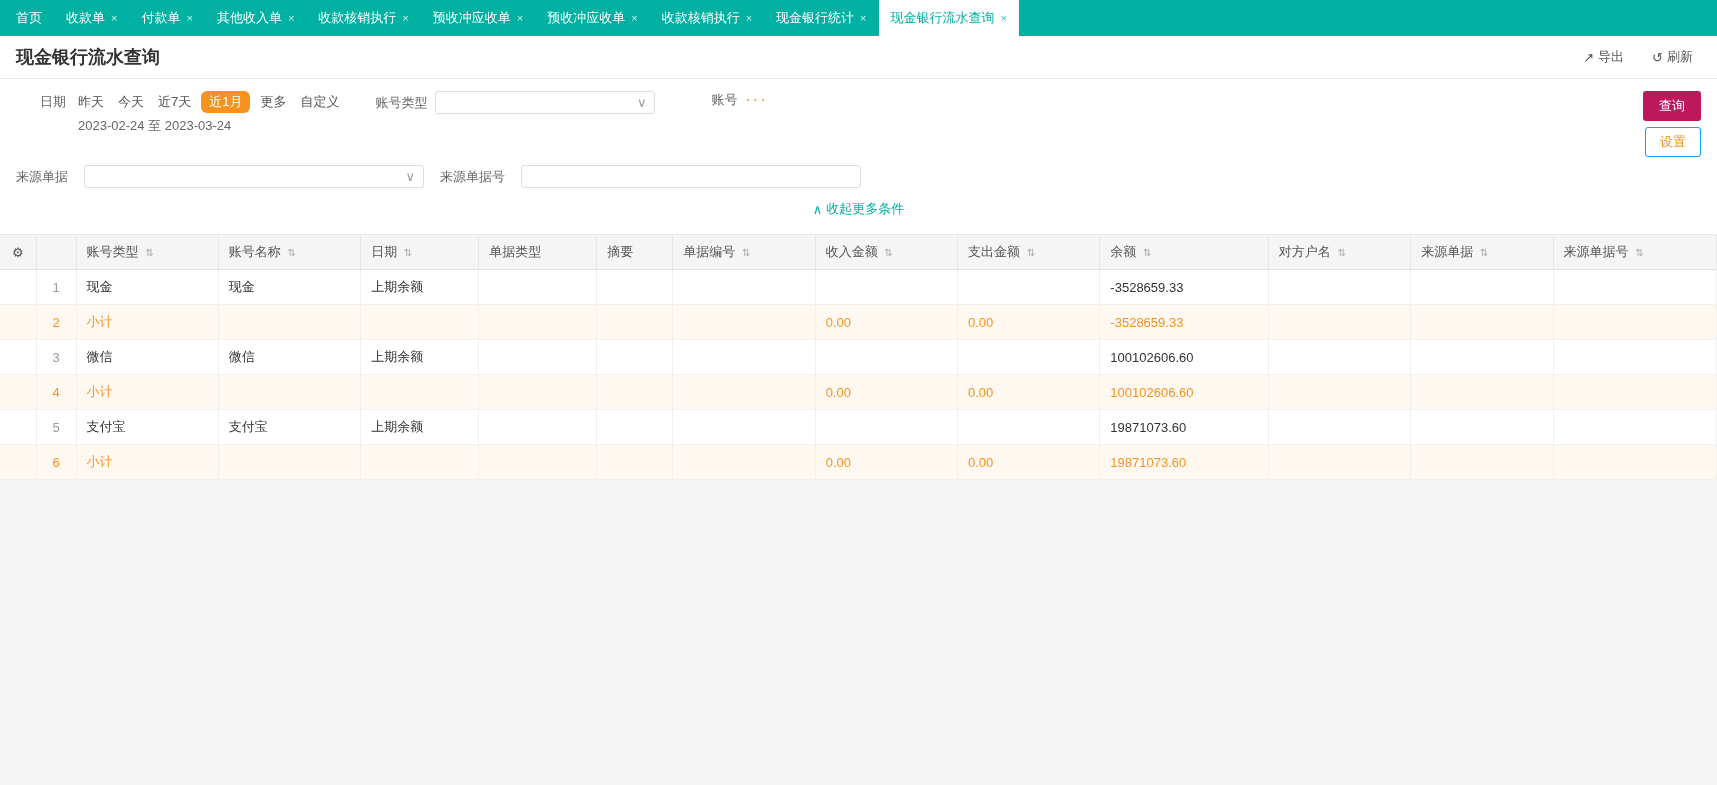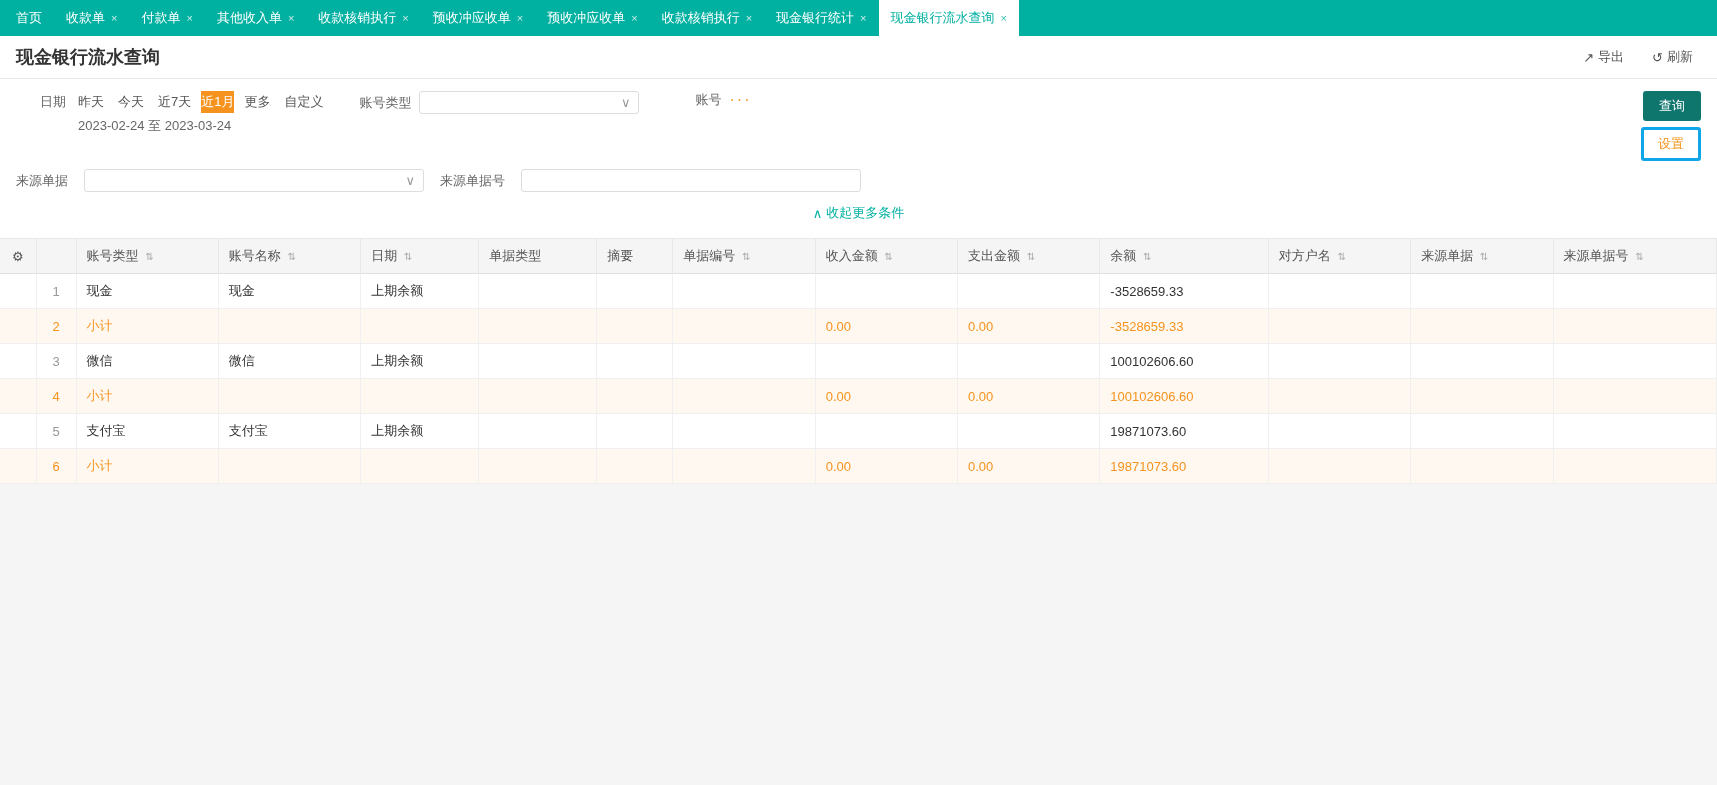--- a/index.html
+++ b/index.html
@@ -83,22 +83,22 @@
       gap: 6px;
     }
     .date-opt {
       color: #555;
       cursor: pointer;
       padding: 2px 4px;
     }
     .date-opt.active {
       background: #f5931e;
       color: #fff;
-      border-radius: 0;
-      padding: 2px 0;
+      border-radius: 6px;
+      padding: 2px 8px;
     }
     .date-range {
       color: #666;
       font-size: 13px;
       margin-left: 4px;
     }
     .filter-select {
       display: flex;
       align-items: center;
       border: 1px solid #ddd;
@@ -118,32 +118,32 @@
       min-width: 300px;
       color: #555;
     }
     .ellipsis-btn {
       color: #f5931e;
       cursor: pointer;
       font-size: 16px;
       letter-spacing: 2px;
     }
     .btn-query {
-      background: #0f766e;
+      background: #be185d;
       color: #fff;
       border: none;
       border-radius: 3px;
       padding: 6px 16px;
       cursor: pointer;
       font-size: 13px;
     }
     .btn-settings {
       background: #fff;
       color: #f5931e;
-      border: 3px solid #0ea5e9;
+      border: 1px solid #0ea5e9;
       border-radius: 3px;
       padding: 5px 14px;
       cursor: pointer;
       font-size: 13px;
     }
     .collapse-bar {
       text-align: center;
       color: #00b0a0;
       cursor: pointer;
       padding: 4px 0;

